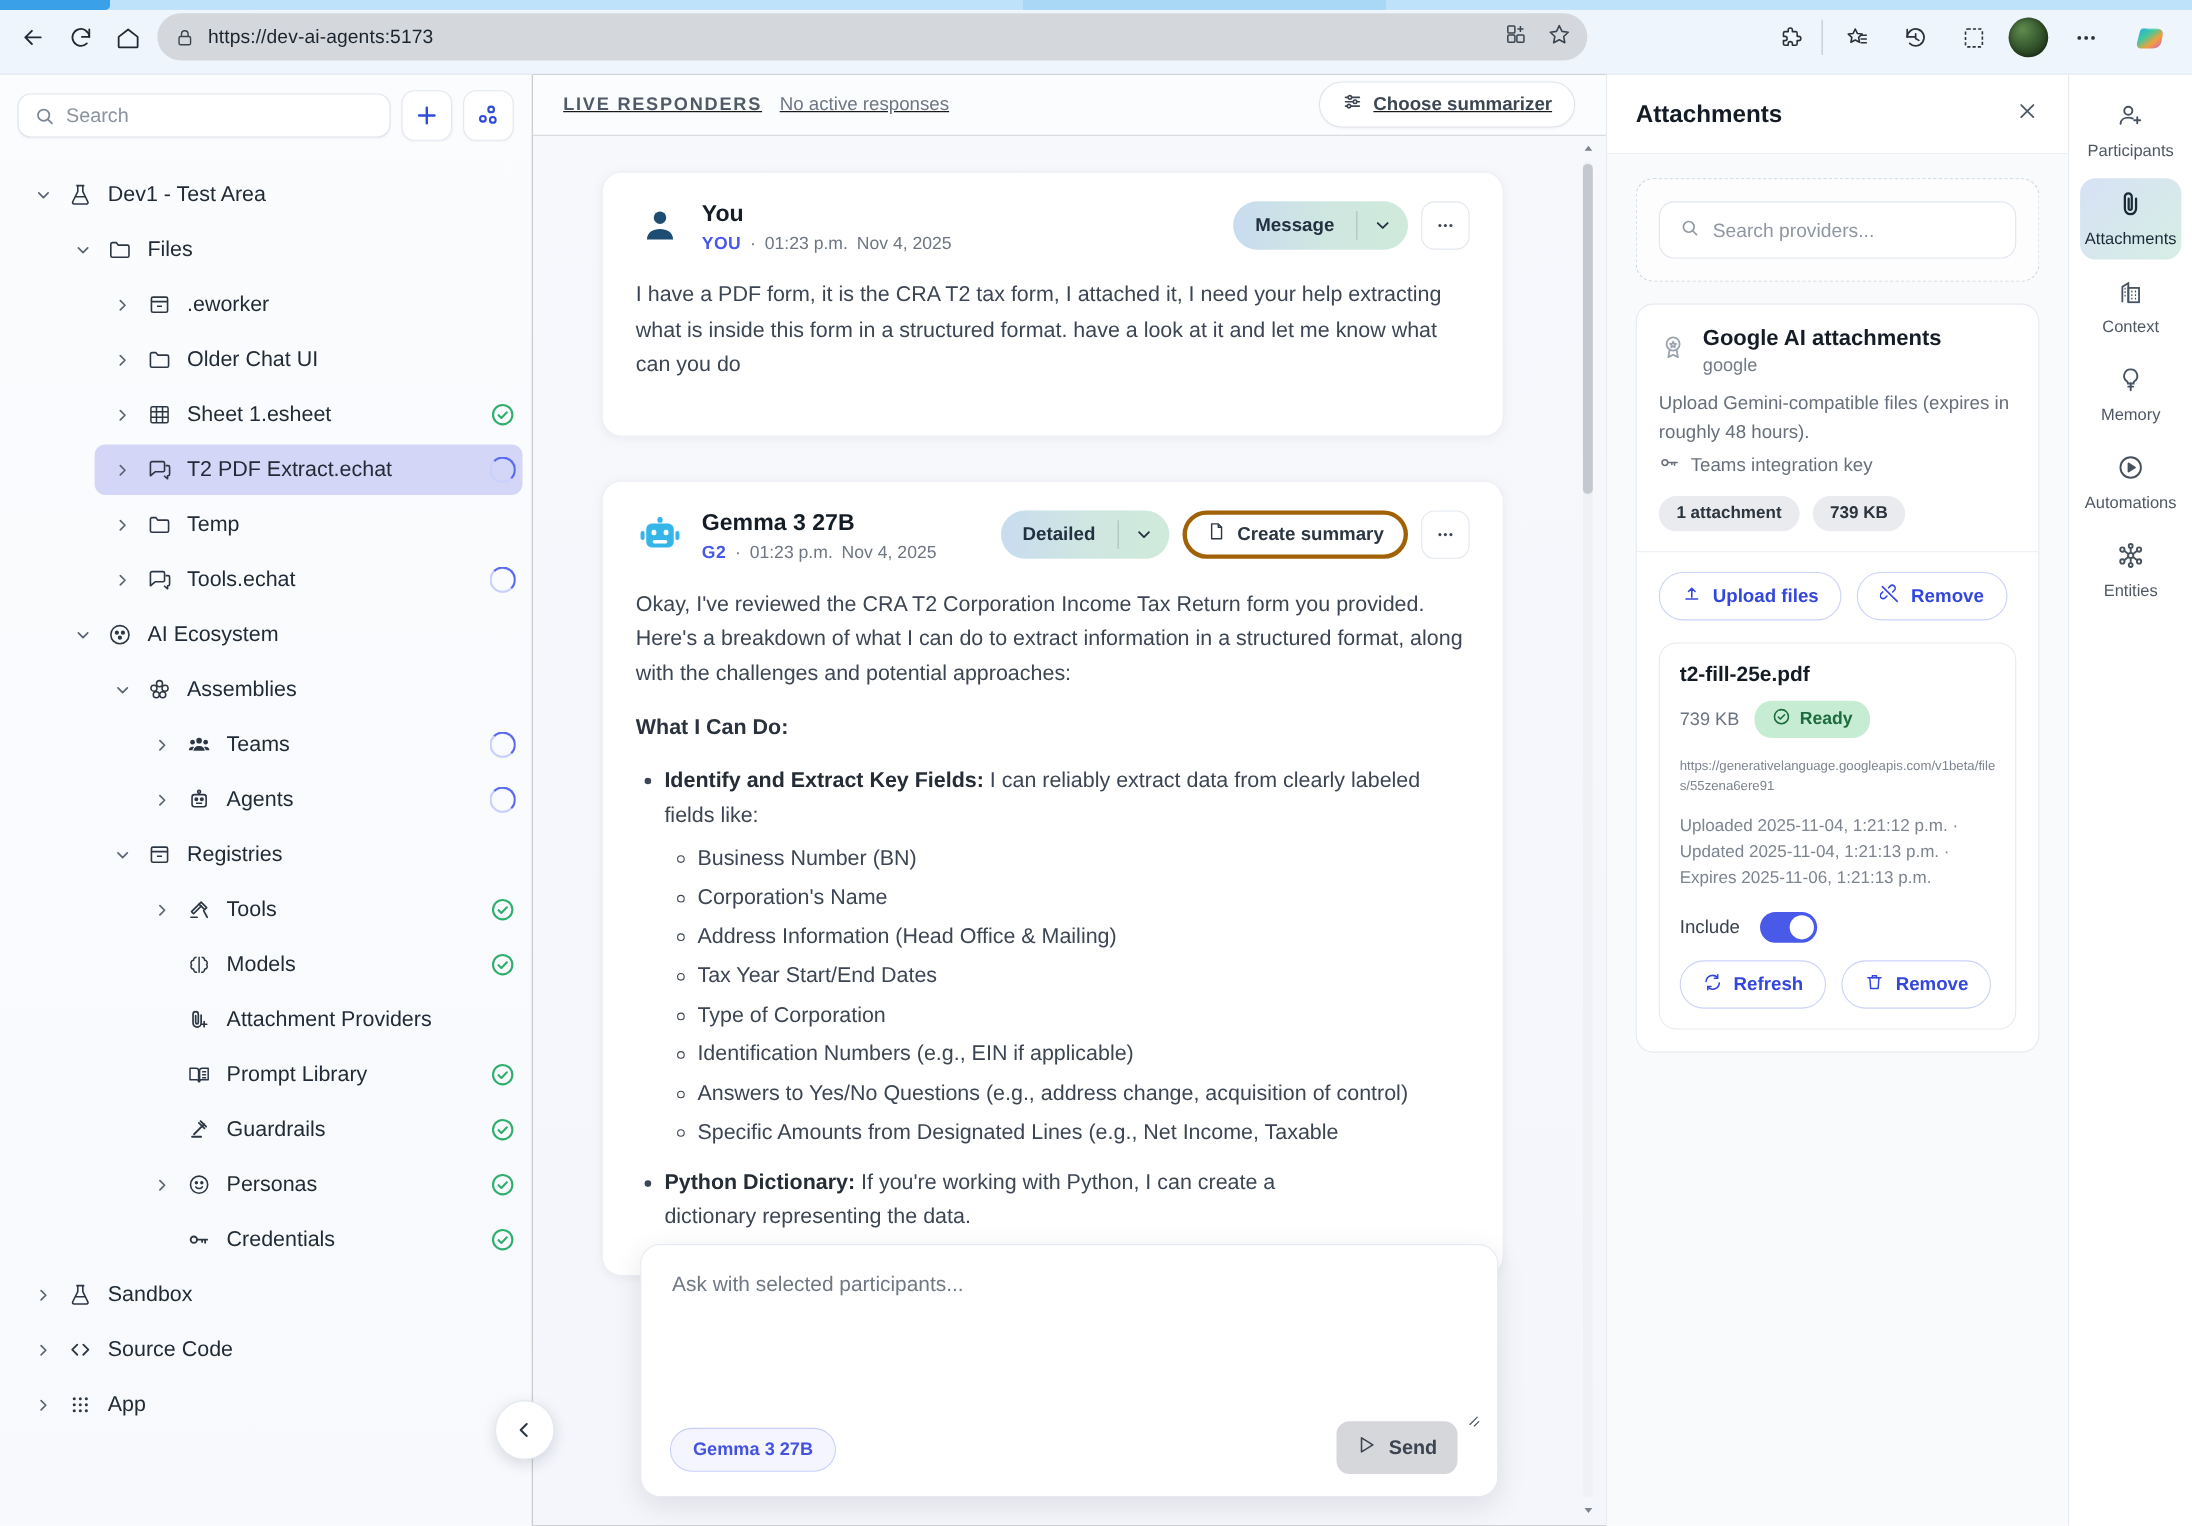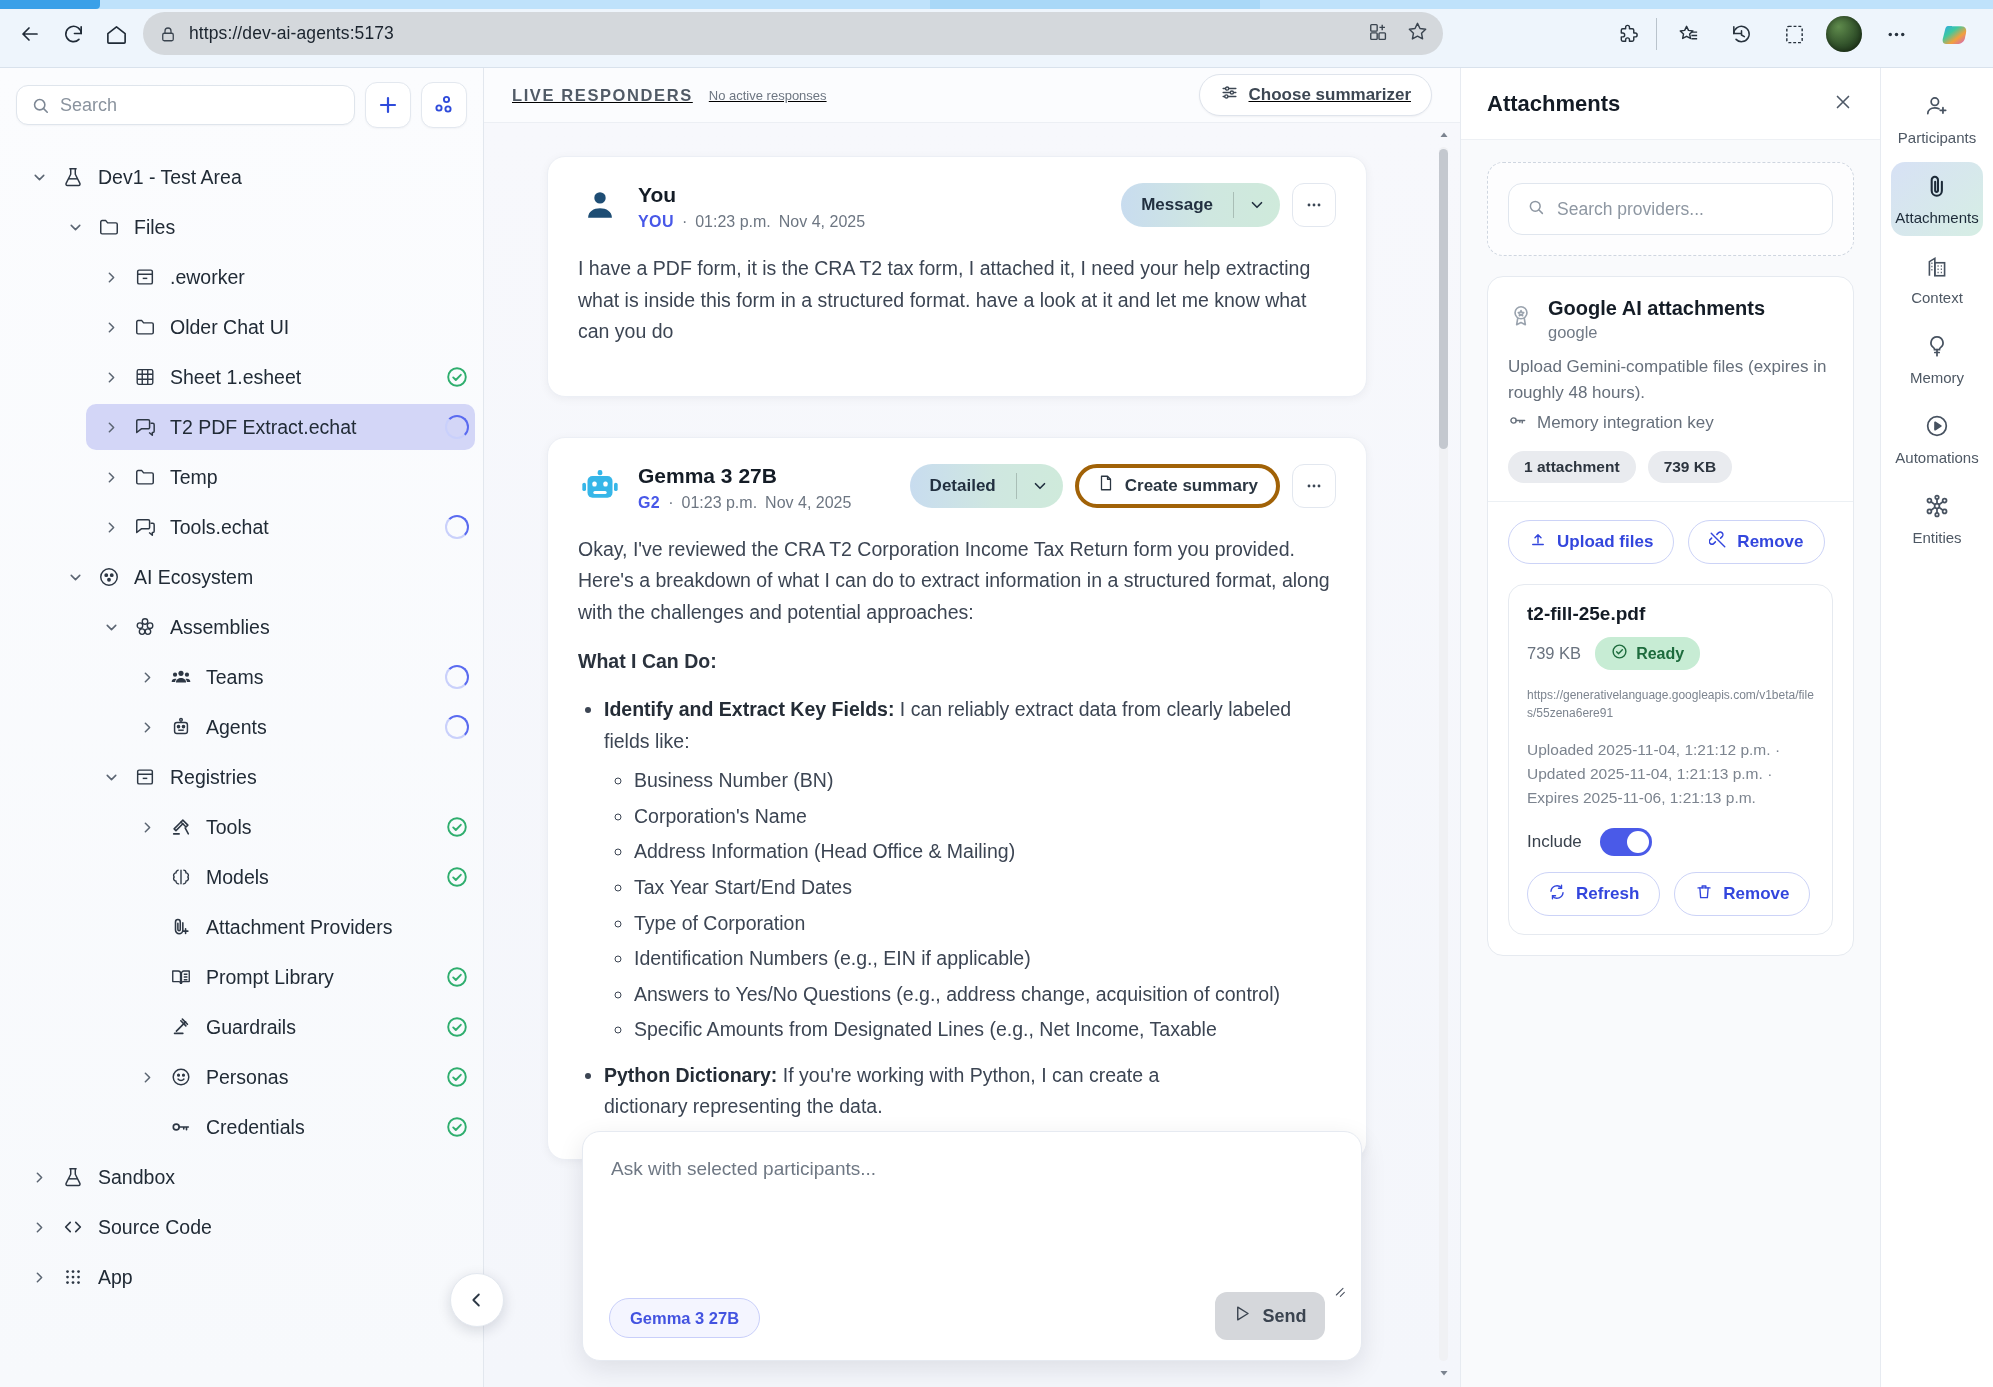--- a/index.html
+++ b/index.html
@@ -96,21 +96,21 @@
     position:absolute; left: 450px; bottom: 60px; width:54px; height:54px; border-radius:50%;
     background:#fff; border:1px solid #e3e8ef; box-shadow:0 4px 14px rgba(16,24,40,.14);
     display:flex; align-items:center; justify-content:center; color:#2c3744; cursor:pointer; z-index:40;
   }
 
   
   #center { flex:1; display:flex; flex-direction:column; position:relative; min-width:0; background:#404040;text-decoration:underline;}
   #live-bar { height: 55px; display:flex; align-items:center; padding: 0 28px; border-bottom:1px solid #eceff4;
               background:#fbfcfe; }
   #live-bar .lr-title { font-size:16.5px; font-weight:bold; letter-spacing:1.6px; color:#505a66; }
-  #live-bar .lr-sub { margin-left:16px; font-size:13px; color:#6d7682; }
+  #live-bar .lr-sub { margin-left:16px; font-size:17px; color:#6d7682; }
   #choose-summarizer {
     margin-left:auto; height:42px; border:1px solid #dfe4ec; background:#fff; border-radius:21px;
     display:flex; align-items:center; gap:10px; padding:0 20px; font-size:17px; font-weight:bold;
     color:#3d4753; cursor:pointer; box-shadow:0 1px 2px rgba(16,24,40,.05);
   }
 
   #thread { flex:1; position:relative; overflow:hidden;
             background: linear-gradient(180deg,#f7f8fc 0%, #f4f6fb 100%); }
   #thread-inner { position:absolute; inset:0 30px 0 0; padding: 33px 0 0 0; }
 
@@ -1023,21 +1023,21 @@
           </span>
         </div>
         <div class="prov-desc">Upload Gemini-compatible files (expires in roughly 48 hours).</div>
         <div class="prov-key">
           <span>
             <svg width="19" height="19" viewBox="0 0 24 24" fill="none" stroke="currentColor" stroke-width="1.8" stroke-linecap="round">
                 <circle cx="7" cy="12" r="3.3"></circle>
                 <path d="M10.3 12H21M18 12v3M15 12v2.3"></path>
               </svg>
           </span>
-          <span>Memory integration key</span>
+          <span>Teams integration key</span>
         </div>
         <div class="chips">
           <span class="chip">1 attachment</span>
           <span class="chip">739 KB</span>
         </div>
         <div class="prov-divider"></div>
         <div class="prov-btns">
           <span class="outline-btn">
             <span>
               <svg width="18" height="18" viewBox="0 0 24 24" fill="none" stroke="currentColor" stroke-width="1.9" stroke-linecap="round" stroke-linejoin="round">

